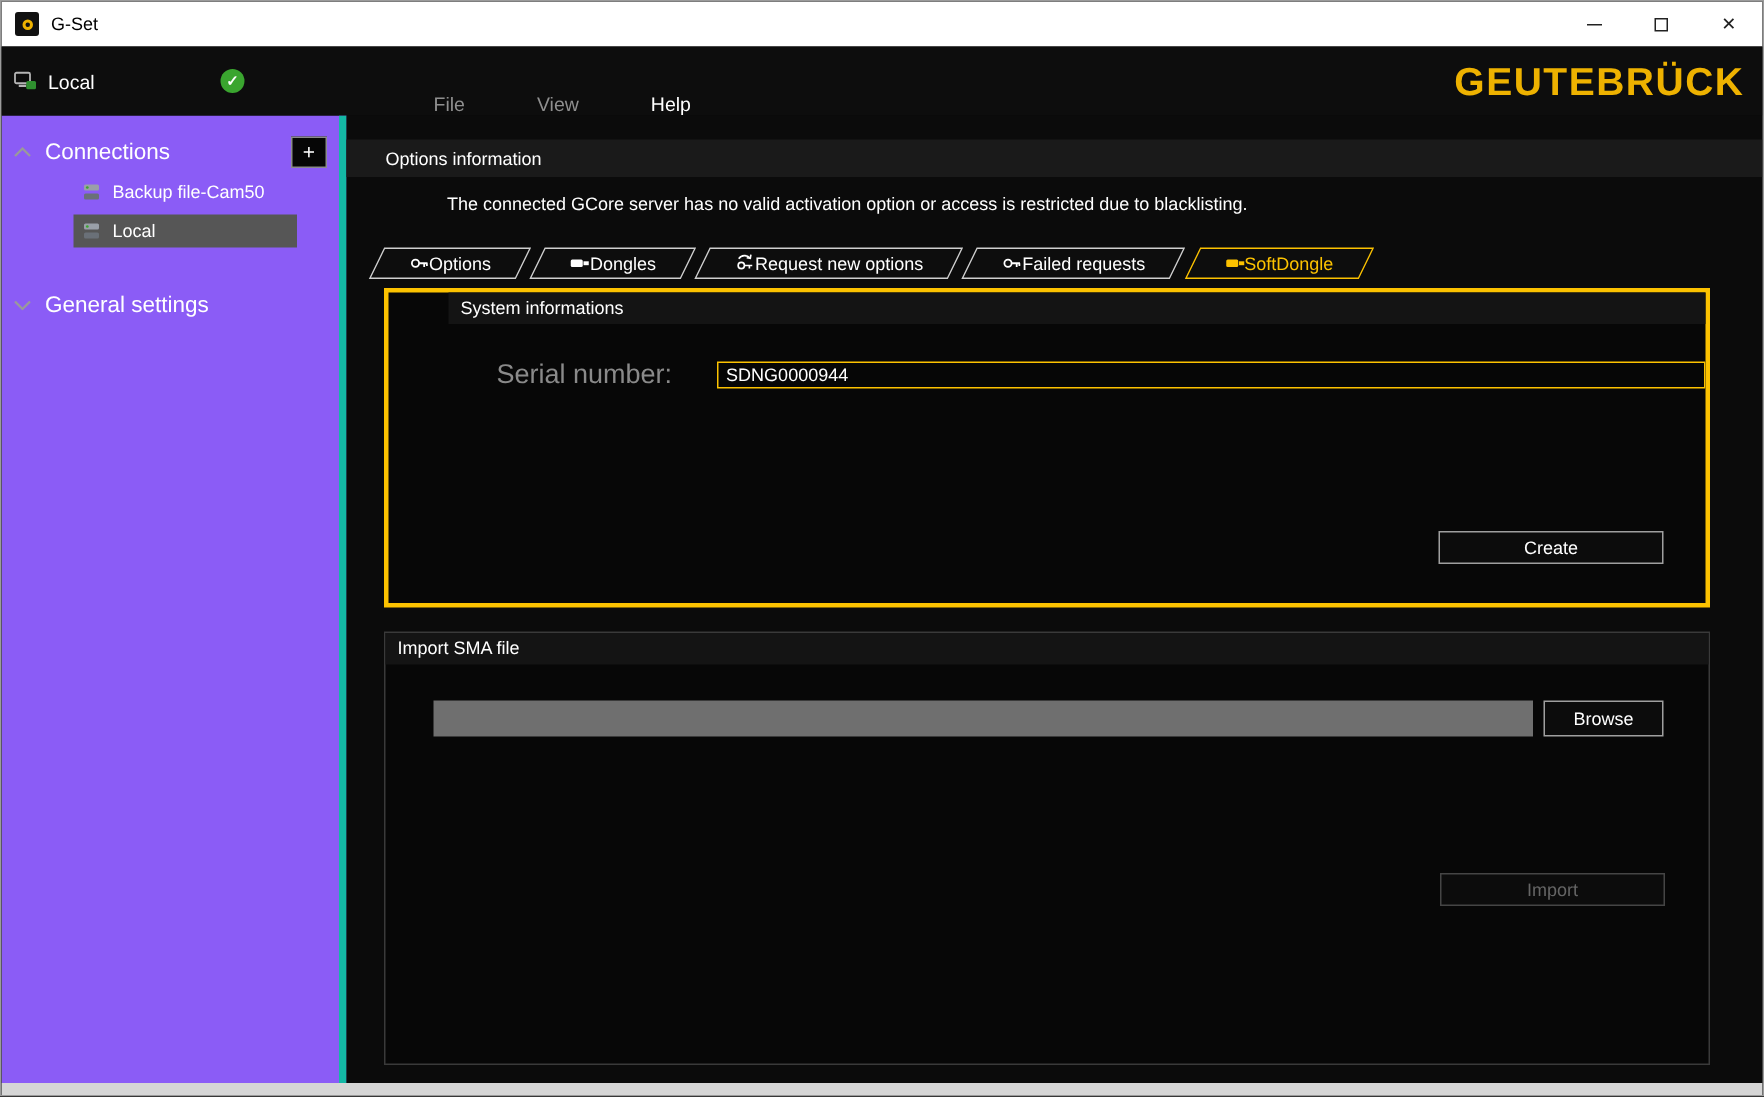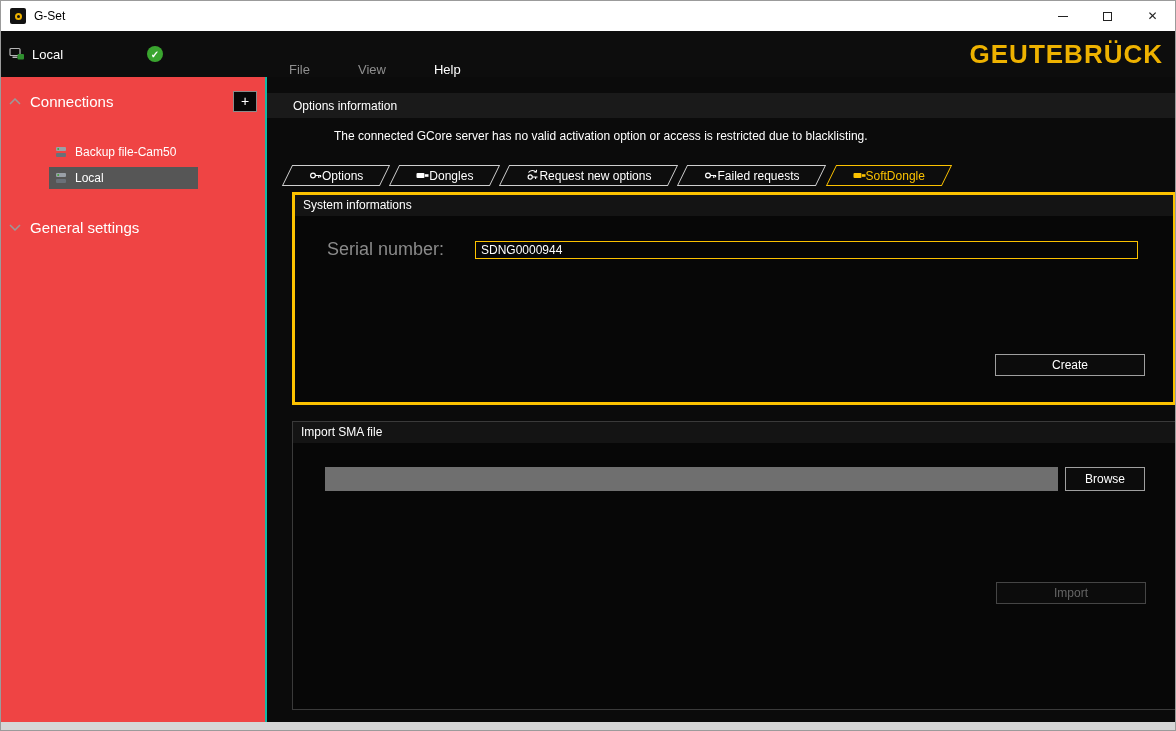--- a/index.html
+++ b/index.html
@@ -39,28 +39,28 @@
   .menu-item { font-size: 13px; color: #8f8f8f; }
   .menu-item + .menu-item { margin-left: 48px; }
   .menu-item.enabled { color: #ffffff; }
   .brand { margin-left: auto; margin-right: 12px; color: var(--brand, #eeb200);
            font-size: 26px; font-weight: bold; letter-spacing: 1px; }
 
   
   .body-row { flex: 1; display: flex; overflow: hidden; }
 
   
-  .sidebar { width: 266px; background: #ef4444; border-right: 2px solid #14b8a6; padding-top: 12px; }
+  .sidebar { width: 230px; background: #8b5cf6; border-right: 5px solid #14b8a6; padding-top: 12px; }
   .section-header { display: flex; align-items: center; padding: 0 8px; height: 24px; color: #fff; font-size: 15px; }
   .section-header .chev { display: flex; width: 14px; }
   .section-header .sec-label { margin-left: 7px; }
   .section-header .spacer { flex: 1; }
   .add-btn { width: 24px; height: 21px; border: 1px solid #8a8a8a; background: #060606; color: #fff;
              font-size: 14px; display: flex; align-items: center; justify-content: center; }
-  .tree-items { margin-top: 28px; }
+  .tree-items { margin-top: 4px; }
   .tree-item { display: flex; align-items: center; gap: 7px; height: 22px; margin: 0 0 4px 48px;
                width: 149px; padding: 0 5px; color: #fff; font-size: 12px; }
   .tree-item.selected { background: #565656; }
   .general-settings { margin-top: 26px; }
 
   
   .main { flex: 1; background: #0b0b0b; position: relative; }
   .main-header { position: absolute; top: 16px; left: 0; right: 0; height: 25px; background: #1a1a1a;
                  color: #fff; font-size: 12px; display: flex; align-items: center; padding-left: 26px; }
   .notice { position: absolute; top: 52px; left: 67px; color: #fff; font-size: 12px; }
@@ -69,21 +69,21 @@
   .tabs { position: absolute; top: 88px; left: 20px; display: flex; height: 21px; }
   .tab { position: relative; height: 21px; display: flex; align-items: center; padding: 0 22px; margin-right: 9px; cursor: default; }
   .tab::before { content: ""; position: absolute; inset: 0; background: #0d0d0d;
                  border: 1px solid #cfcfcf; transform: skewX(-26deg); }
   .tab.selected::before { border-color: var(--accent, #fcc200); }
   .tab-content { position: relative; z-index: 1; display: flex; align-items: center; gap: 0; color: #fff; font-size: 12px; white-space: nowrap; }
   .tab.selected .tab-content { color: var(--accent, #fcc200); }
 
   
   .panel { position: absolute; left: 25px; width: 884px; background: #070707; }
-  .sys-panel { top: 115px; height: 213px; border: 3px solid var(--accent, #fcc200); }
+  .sys-panel { top: 115px; height: 213px; border: 3px solid var(--accent, #fcc200); padding-left: 40px; }
   .import-panel { top: 344px; height: 289px; border: 1px solid #3a3a3a; }
   .panel-header { height: 21px; background: #141414; color: #fff; font-size: 12px;
                   line-height: 21px; padding-left: 8px; }
   .serial-row { display: flex; align-items: center; margin-top: 23px; padding-left: 32px; }
   .field-label { color: #8a8a8a; font-size: 18px; width: 148px; }
   .serial-input { width: 663px; height: 18px; background: #060606; border: 1px solid var(--accent, #fcc200);
                   color: #fff; font-size: 12px; padding: 0 5px; font-family: "Liberation Sans", sans-serif; outline: none; }
   .btn { background: #0c0c0c; border: 1px solid #9f9f9f; color: #fff; font-size: 12px;
          font-family: "Liberation Sans", sans-serif; cursor: pointer; }
   .create-btn { position: absolute; right: 28px; bottom: 26px; width: 150px; height: 22px; }

